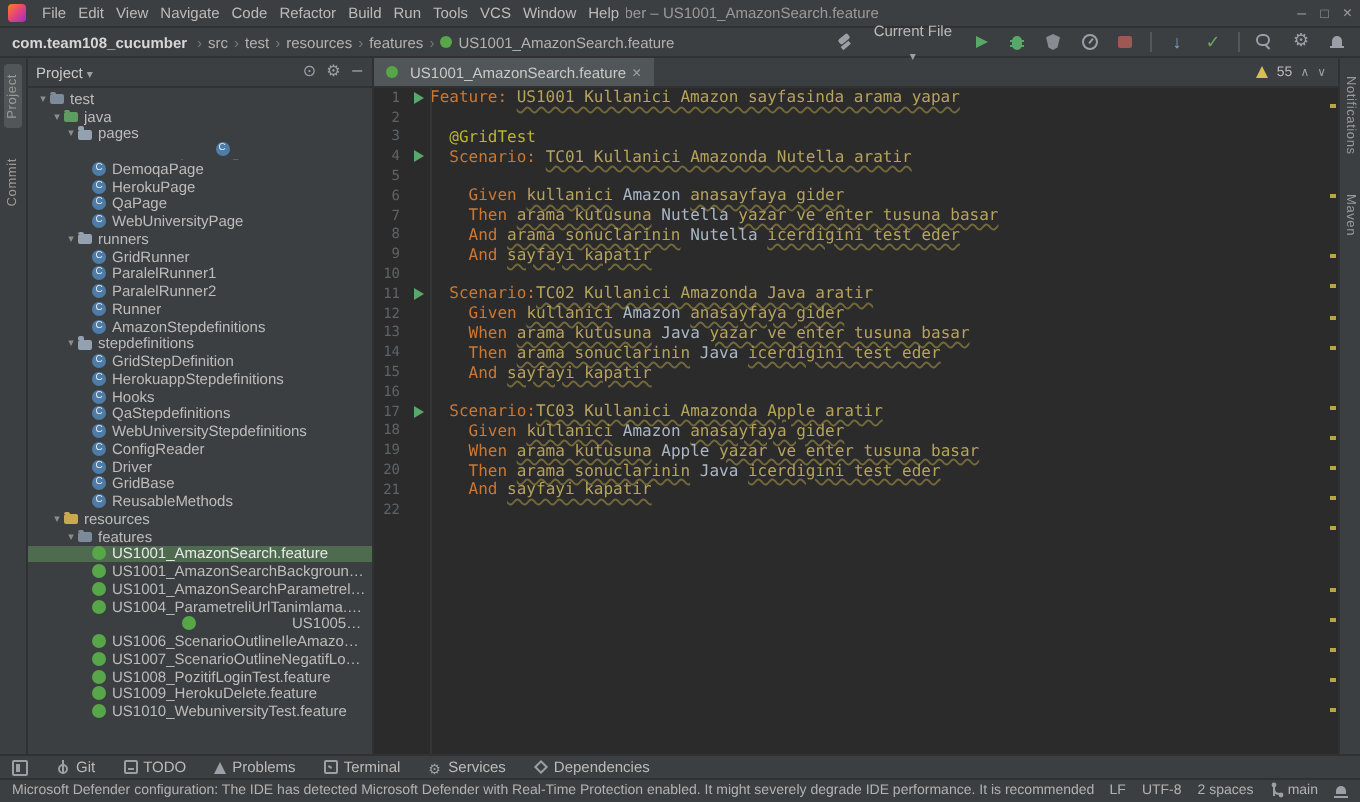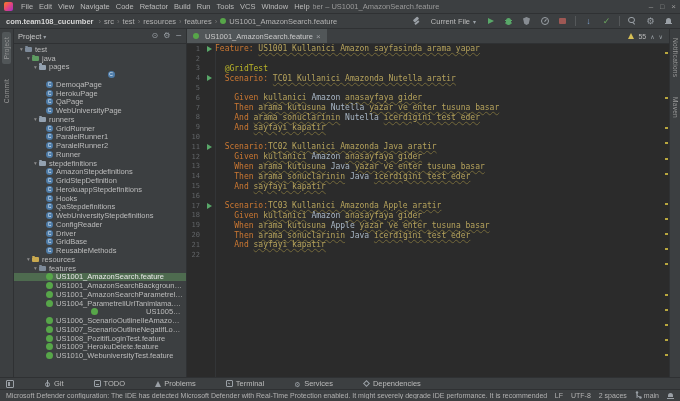--- a/index.html
+++ b/index.html
@@ -18,21 +18,21 @@
   
   .toolbar{height:15px;display:flex;align-items:center;background:#3c3f41;
     border-bottom:1px solid #2f3133;padding:0 6px;font-size:7.5px;position:relative;}
   .proj-name{color:#d6d6d6;font-weight:bold;margin-right:2px;}
   .crumbs{display:flex;align-items:center;min-width:0;overflow:hidden;white-space:nowrap;}
   .crumb{color:#b2b2b2;}
   .crumb-sep{color:#777;margin:0 3px;}
   .tb-right{margin-left:auto;display:flex;align-items:center;gap:7px;flex:none;}
   .tbi{display:inline-flex;align-items:center;justify-content:center;width:11px;height:12px;}
   .tb-sep{width:1px;height:10px;background:#55585a;}
-  .runcfg{display:inline-flex;align-items:center;gap:3px;color:#bbbbbb;padding:0 2px;}
+  .runcfg{display:inline-flex;align-items:center;gap:3px;color:#bbbbbb;padding:0 2px;flex-direction:column;}
   .dd-chev::before{content:"▾";color:#9aa0a6;font-size:6px;}
   
   .i-hammer{width:9px;height:9px;position:relative;}
   .i-hammer::before{content:"";position:absolute;left:1px;top:1.5px;width:6px;height:3px;background:#9aa0a6;transform:rotate(-40deg);border-radius:1px;}
   .i-hammer::after{content:"";position:absolute;left:4.5px;top:3.5px;width:1.5px;height:5px;background:#9aa0a6;transform:rotate(50deg);}
   .i-play{width:0;height:0;border-style:solid;border-width:3.5px 0 3.5px 6px;border-color:transparent transparent transparent #59a869;}
   .i-run{display:inline-block;width:0;height:0;border-style:solid;border-width:3px 0 3px 5px;border-color:transparent transparent transparent #59a869;}
   .i-debug{width:7px;height:8px;position:relative;}
   .i-debug::before{content:"";position:absolute;left:1px;top:1px;width:5px;height:6.5px;background:#59a869;border-radius:2.5px;}
   .i-debug::after{content:"";position:absolute;left:0;top:3px;width:7px;height:1px;background:#59a869;box-shadow:0 2.5px 0 #59a869;}
@@ -104,21 +104,21 @@
   .sg-kw{color:#cc7832;}
   .sg-tag{color:#bbb529;margin-top:28px;}
   .sg-prm{color:#a9b7c6;}
   .sg-pl{color:#a9b7c6;}
   .sg-ttl,.sg-stp{color:#b6a35c;text-decoration:underline;text-decoration-style:wavy;
     text-decoration-color:#73683a;text-decoration-thickness:1px;text-underline-offset:1px;}
   .error-stripe{position:absolute;right:0;top:0;width:5px;height:100%;background:#2b2b2b;}
   .es-mark{position:absolute;right:1px;width:3px;height:2px;background:#b9a73e;}
   
   .bottombar{height:12px;display:flex;align-items:center;background:#3c3f41;
-    border-top:1px solid #2f3133;font-size:7.5px;padding:0 6px;gap:30px;}
+    border-top:1px solid #2f3133;font-size:7.5px;padding:0 6px;gap:14px;}
   .sb-switcher{width:8px;height:8px;border:1px solid #9aa0a6;border-radius:1px;position:relative;flex:none;}
   .sb-switcher::before{content:"";position:absolute;left:1px;top:1px;width:2px;height:4px;background:#9aa0a6;}
   .bb-item{display:inline-flex;align-items:center;gap:3px;color:#bbbbbb;}
   .bbi{width:7px;height:7px;position:relative;display:inline-block;}
   .bbi-git::before{content:"";position:absolute;left:3px;top:0;width:1px;height:7px;background:#9aa0a6;}
   .bbi-git::after{content:"";position:absolute;left:0.5px;top:2px;width:3px;height:3px;border:1px solid #9aa0a6;border-radius:50%;}
   .bbi-todo{border:1px solid #9aa0a6;border-radius:1px;}
   .bbi-todo::before{content:"";position:absolute;left:1px;top:2.5px;width:3.5px;height:1px;background:#9aa0a6;}
   .bbi-problems{width:0;height:0;border-left:3.5px solid transparent;border-right:3.5px solid transparent;border-bottom:6px solid #9aa0a6;}
   .bbi-terminal{border:1px solid #9aa0a6;border-radius:1px;}
@@ -296,29 +296,29 @@
         <div class="tree-row" style="padding-left: 25px;">
           <span class="tree-chev"></span>
           <span class="ico ico-class"></span>
           <span class="tree-label">ParalelRunner2</span>
         </div>
         <div class="tree-row" style="padding-left: 25px;">
           <span class="tree-chev"></span>
           <span class="ico ico-class"></span>
           <span class="tree-label">Runner</span>
         </div>
+        <div class="tree-row" style="padding-left: 25px;">
+          <span class="tree-chev"></span>
+          <span class="ico ico-class"></span>
+          <span class="tree-label">AmazonStepdefinitions</span>
+        </div>
         <div class="tree-row" style="padding-left: 18px;">
           <span class="tree-chev">▾</span>
           <span class="ico ico-package"></span>
           <span class="tree-label">stepdefinitions</span>
-        </div>
-        <div class="tree-row" style="padding-left: 25px;">
-          <span class="tree-chev"></span>
-          <span class="ico ico-class"></span>
-          <span class="tree-label">AmazonStepdefinitions</span>
         </div>
         <div class="tree-row" style="padding-left: 25px;">
           <span class="tree-chev"></span>
           <span class="ico ico-class"></span>
           <span class="tree-label">GridStepDefinition</span>
         </div>
         <div class="tree-row" style="padding-left: 25px;">
           <span class="tree-chev"></span>
           <span class="ico ico-class"></span>
           <span class="tree-label">HerokuappStepdefinitions</span>

